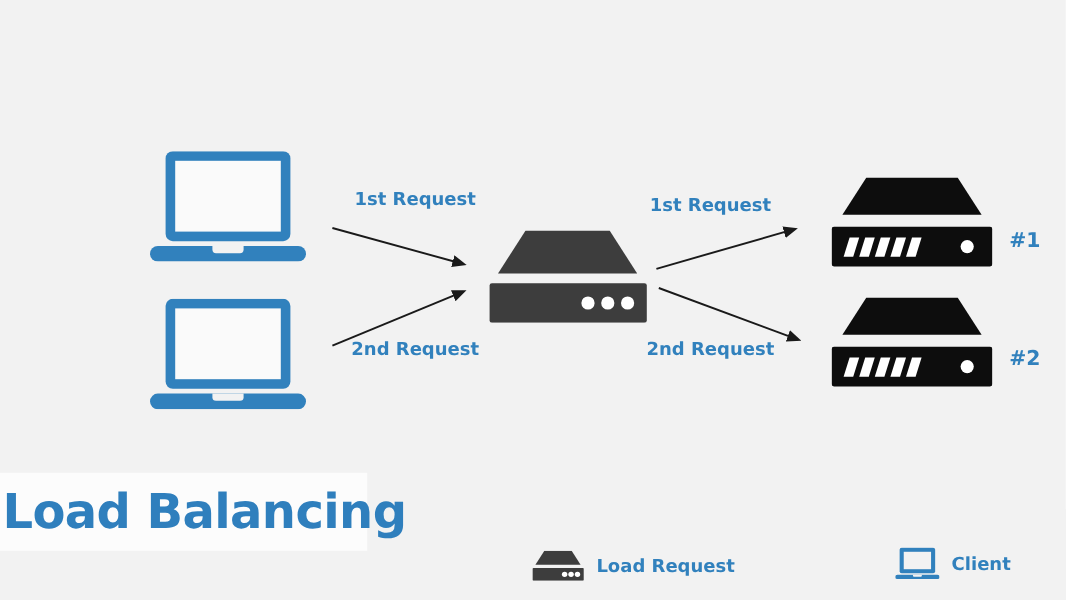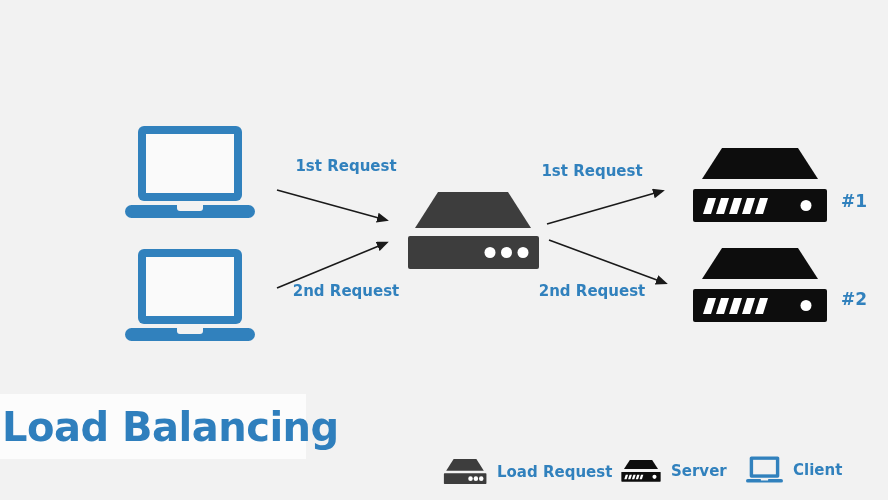--- a/index.html
+++ b/index.html
@@ -156,35 +156,20 @@
     <svg width="44" height="25" viewBox="0 0 134 77">
       <polygon points="32,0 102,0 125,36 9,36" fill="#3d3d3d"></polygon>
       <rect x="2" y="44" width="131" height="33" rx="2" fill="#3d3d3d"></rect>
       <circle cx="84" cy="60.5" r="7" fill="#ffffff"></circle>
       <circle cx="100.5" cy="60.5" r="7" fill="#ffffff"></circle>
       <circle cx="117" cy="60.5" r="7" fill="#ffffff"></circle>
     </svg>
     <span class="legend-label">Load Request</span>
   </div>
 
-  <div class="legend-item" style="left:621px; top:460px;">
-    <svg width="40" height="22" viewBox="0 0 134 75">
-      <polygon points="29,0 105,0 125,31 9,31" fill="#0d0d0d"></polygon>
-      <rect x="0" y="41" width="134" height="33" rx="2" fill="#0d0d0d"></rect>
-      <g fill="#ffffff">
-        <path d="M15,50 L23,50 L18,66 L10,66 Z"></path>
-        <path d="M28,50 L36,50 L31,66 L23,66 Z"></path>
-        <path d="M41,50 L49,50 L44,66 L36,66 Z"></path>
-        <path d="M54,50 L62,50 L57,66 L49,66 Z"></path>
-        <path d="M67,50 L75,50 L70,66 L62,66 Z"></path>
-        <circle cx="113" cy="57.5" r="7"></circle>
-      </g>
-    </svg>
-    <span class="legend-label">Server</span>
-  </div>
 
   <div class="legend-item" style="left:746px; top:456px;">
     <svg width="37" height="27" viewBox="0 0 130 92">
       <rect x="13" y="0" width="104" height="75" rx="6" fill="#3181bd"></rect>
       <rect x="25" y="12" width="80" height="51" fill="#f2f2f2"></rect>
       <rect x="0" y="79" width="130" height="13" rx="6.5" fill="#3181bd"></rect>
       <path d="M52,79 h26 v3 a3,3 0 0 1 -3,3 h-20 a3,3 0 0 1 -3,-3 z" fill="#f2f2f2"></path>
     </svg>
     <span class="legend-label">Client</span>
   </div>

